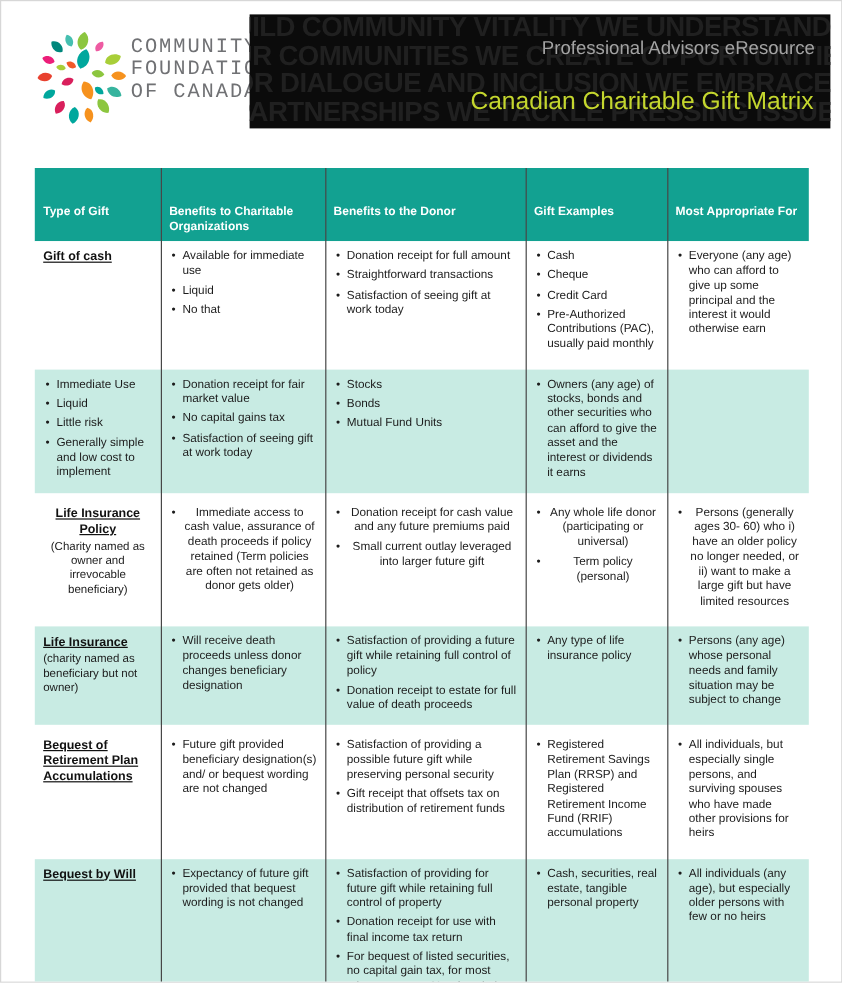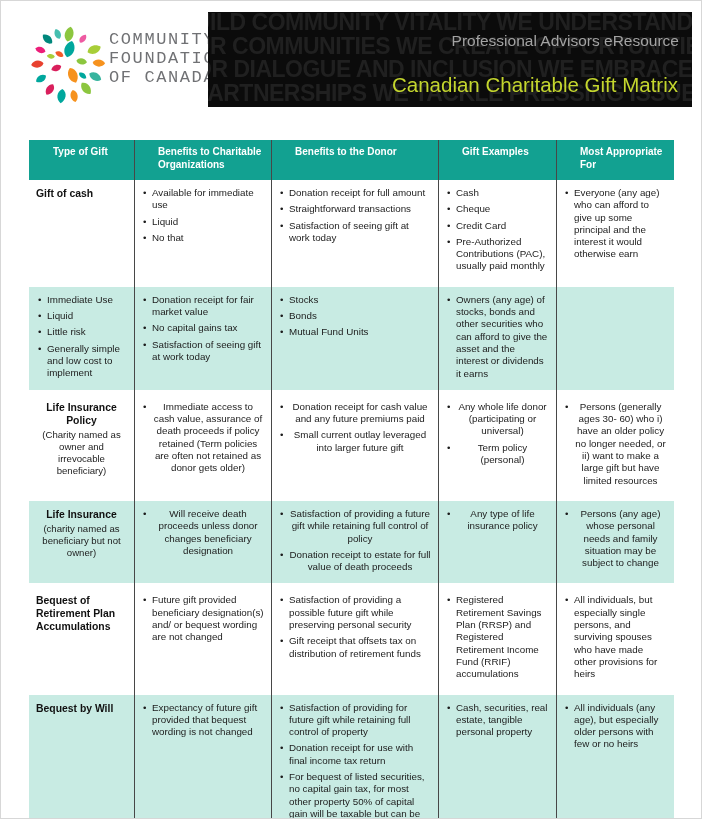--- a/index.html
+++ b/index.html
@@ -19,31 +19,31 @@
   .banner-bg { position:absolute; left:-14px; top:-1px; color:#202020; font-weight:700;
                font-size:23px; line-height:23.5px; white-space:nowrap; letter-spacing:-0.5px; }
   .banner-subtitle { position:absolute; right:13px; top:20px; color:#a3a3a3; font-size:15.5px; }
   .banner-title { position:absolute; right:14px; top:61px; color:#c4d62e; font-size:20.5px; }
 
   
   .gift-table { position:absolute; left:28px; top:139px; width:645px;
                 border-bottom:2px solid #161616; }
   .thead, .trow { display:grid; grid-template-columns:105px 137px 167px 118px 118px; }
   .thead { background:#12a191; min-height:40px; }
-  .th { color:#ffffff; font-weight:700; font-size:10px; line-height:12.5px; padding:6px 6px 5px 24px; }
+  .th { color:#ffffff; font-weight:700; font-size:10px; line-height:12.5px; padding:6px 6px 5px 7px;margin-top:25px; }
   .trow { margin-bottom:4px; background:#ffffff; }
   .trow.shaded { background:#c8ebe3; }
   .trow:nth-child(1){ min-height:88px; }
   .trow:nth-child(2){ min-height:94px; }
   .trow:nth-child(3){ min-height:92px;text-align:center; }
-  .trow:nth-child(4){ min-height:71px;text-align:center; }
+  .trow:nth-child(4){ min-height:71px; }
   .trow:nth-child(5){ min-height:94px; }
   .trow:nth-child(6){ min-height:177px; margin-bottom:0; }
   .td { padding:7px 7px 6px 7px; font-size:9.8px; line-height:12.3px; color:#1c1c1c; }
-  .row-title { font-weight:700; font-size:10.4px; line-height:13px; color:#111; }
+  .row-title { font-weight:700; font-size:10.4px; line-height:13px; color:#111;text-decoration:underline; }
   .row-note { font-size:9.6px; line-height:12px; margin-top:2px; }
   ul.bullets { list-style:none; }
   ul.bullets li { position:relative; padding-left:11px; margin-bottom:4px; }
   ul.bullets li::before { content:"\2022"; position:absolute; left:2px; top:0; }
   .vline { position:absolute; top:0; bottom:0; width:1px; background:#474747; }
   .vline.v1{ left:105px; } .vline.v2{ left:242px; } .vline.v3{ left:409px; } .vline.v4{ left:527px; }
 </style>
 </head>
 <body>
 

